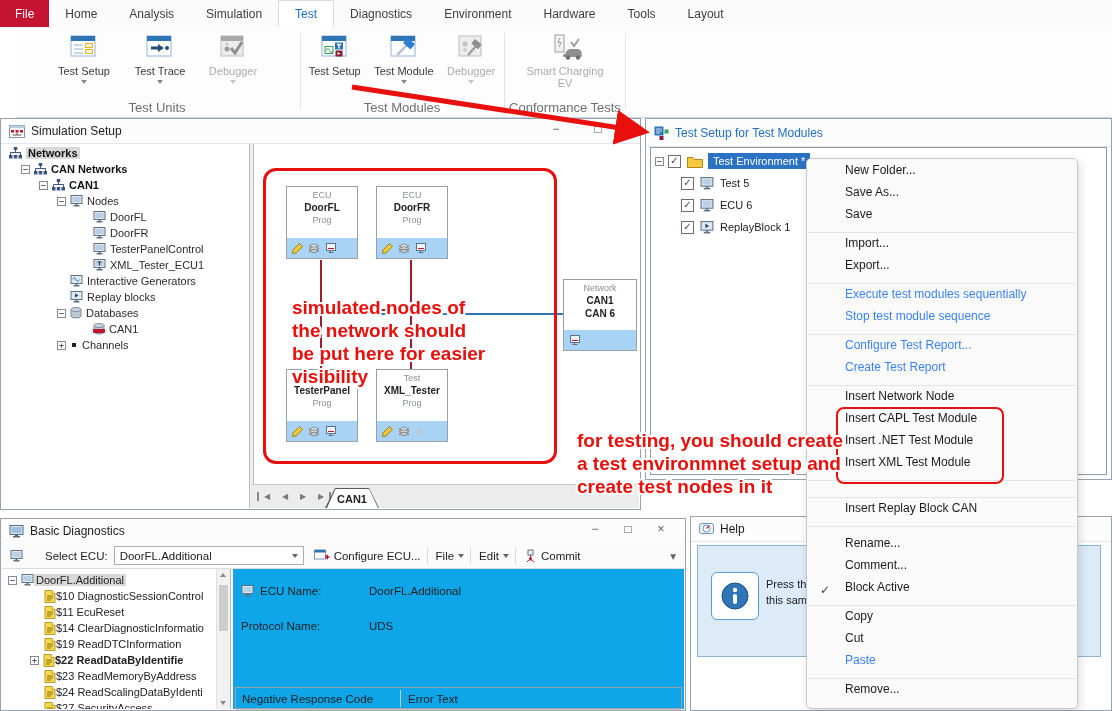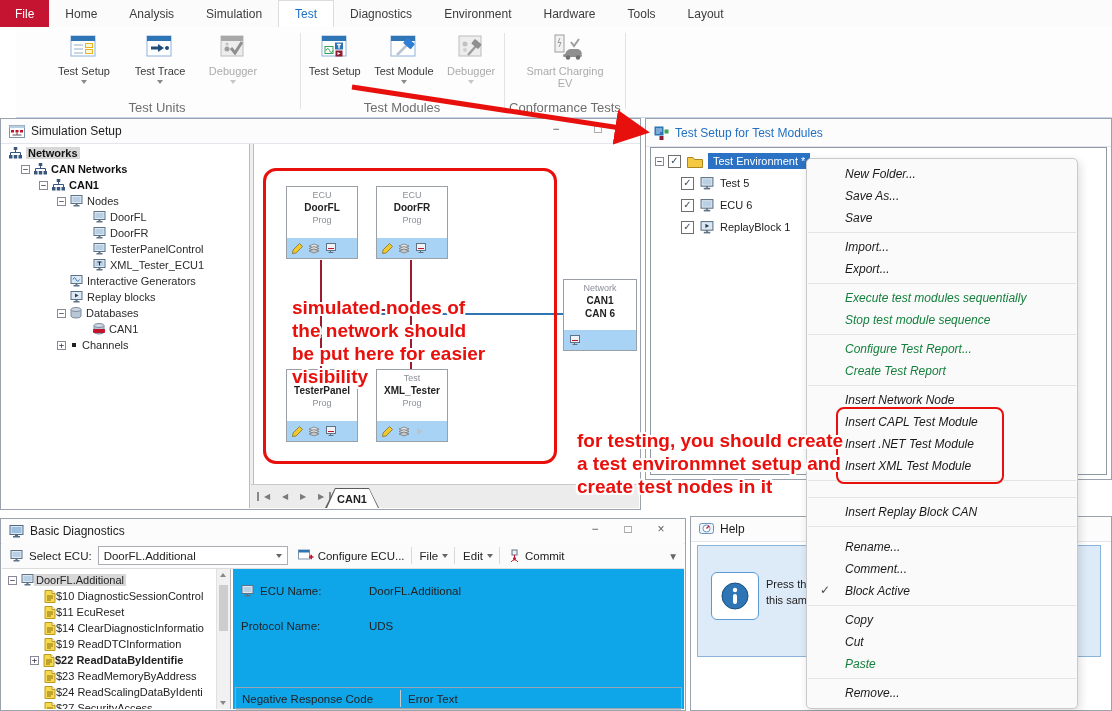--- a/index.html
+++ b/index.html
@@ -50,22 +50,22 @@
   .split{position:absolute;left:248px;top:25px;bottom:1px;width:3px;background:#f0f0f0;border-left:1px solid #bbb;border-right:1px solid #bbb;}
   
   .tscontent{position:absolute;left:4px;top:28px;right:4px;bottom:4px;border:1px solid #8f99a3;background:#fff;}
   .tsrow{position:absolute;display:flex;align-items:center;height:22px;font-size:11px;}
   .cb{width:13px;height:13px;box-sizing:border-box;border:1px solid #6e6e6e;background:#fff;display:inline-flex;align-items:center;justify-content:center;flex:none;}
   .cbk{font-size:10px;line-height:10px;color:#3a4a5a;font-weight:bold;}
   .tsroot{background:#2b72c4;color:#fff;padding:2px 5px;margin-left:5px;}
   .tslbl{margin-left:6px;color:#1c1c1c;}
   
   .menu{position:absolute;left:806px;top:158px;width:272px;background:#fafafa;border:1px solid #c9c9c9;border-radius:5px;box-shadow:2px 3px 10px rgba(0,0,0,.14);padding:4px 0;z-index:60;box-sizing:border-box;}
-  .mi{height:22px;display:flex;align-items:center;padding-left:38px;font-size:12px;color:#1b1b1b;position:relative;font-style:italic;}
-  .mi.dis{color:#15803d;}
+  .mi{height:22px;display:flex;padding-left:38px;font-size:12px;color:#1b1b1b;position:relative;}
+  .mi.dis{color:#3b82f6;}
   .mi .chk{position:absolute;left:13px;top:3px;font-size:12px;color:#444;}
   .msep{height:1px;background:#e4e4e4;margin:3px 1px;}
   .msp10{height:10px;} .msp6{height:6px;}
   
   .bdtoolbar{position:absolute;left:1px;right:1px;top:24px;height:25px;background:#fbfbfc;border-bottom:1px solid #dcdcdc;display:flex;align-items:center;font-size:11.5px;color:#222;}
   .combo{width:190px;height:19px;border:1px solid #abadb3;background:#fff;display:flex;align-items:center;padding-left:5px;box-sizing:border-box;margin-left:6px;position:relative;}
   .combo .dcaret{position:absolute;right:5px;}
   .dcaret{width:0;height:0;border-left:3.5px solid transparent;border-right:3.5px solid transparent;border-top:4px solid #666;}
   .tbtn{display:flex;align-items:center;gap:4px;margin-left:10px;}
   .tsep{width:1px;height:17px;background:#d9d9d9;margin:0 6px;}
@@ -537,21 +537,21 @@
       <span class="wbtn">×</span>
     </span>
   </div>
   <div class="bdtoolbar">
     <svg style="margin-left:8px" width="13" height="12" viewBox="0 0 13 12">
         <rect x="1" y="0.5" width="11" height="8" fill="#dce9f5" stroke="#5f7285"></rect>
         <rect x="2.5" y="2" width="8" height="5" fill="#b9cfe4"></rect>
         <rect x="5.5" y="8.5" width="2" height="1.5" fill="#5f7285"></rect>
         <rect x="3.5" y="10" width="6" height="1.5" fill="#5f7285"></rect>
       </svg>
-    <span style="margin-left:6px">Select ECU:</span>
+    <span style="margin-left:22px">Select ECU:</span>
     <div class="combo">
       <span>DoorFL.Additional</span>
       <span class="dcaret"></span>
     </div>
     <div class="tbtn">
       <svg width="16" height="13" viewBox="0 0 16 13">
           <rect x="0.5" y="1" width="11" height="9" fill="#fff" stroke="#7d96ad"></rect>
           <rect x="0.5" y="1" width="11" height="2.5" fill="#2e75b6"></rect>
           <path d="M11 8 h4.5 M13.2 5.8 v4.5" stroke="#c0132c" stroke-width="1.6"></path>
         </svg>

